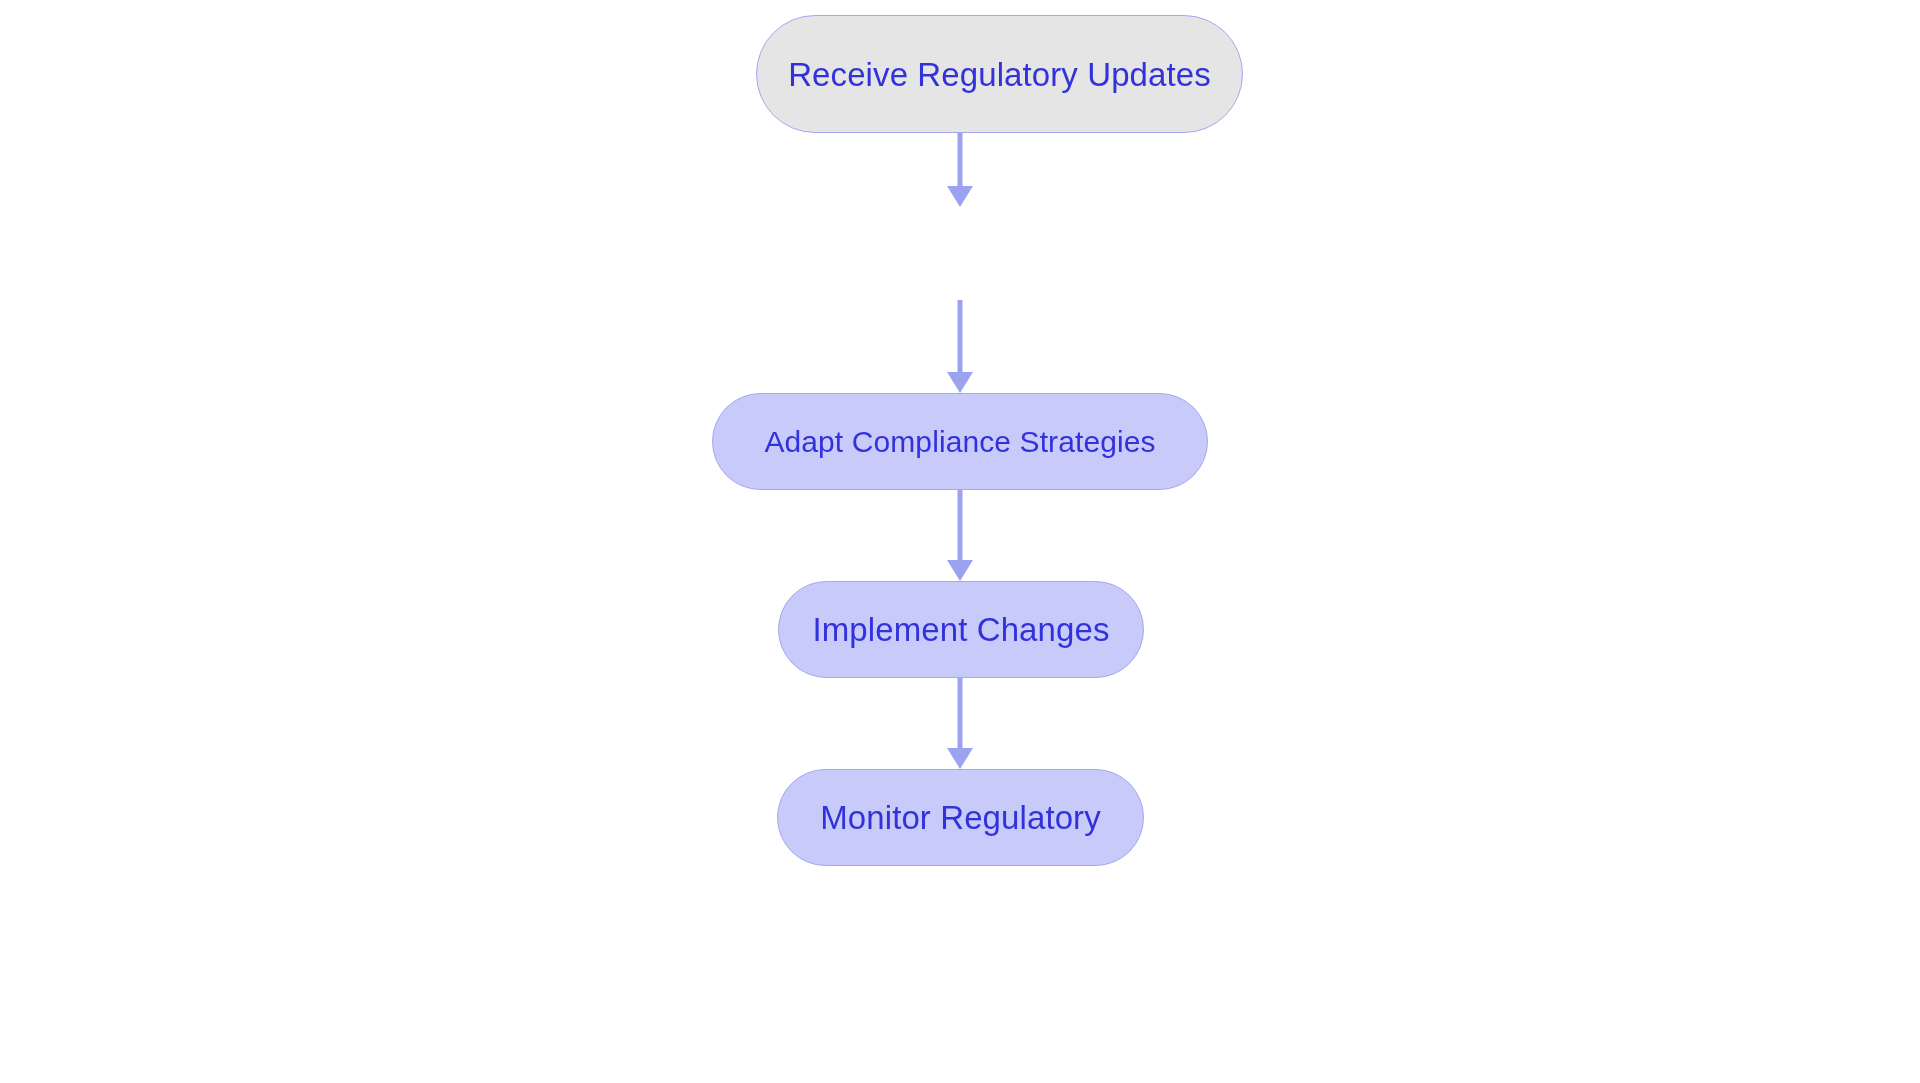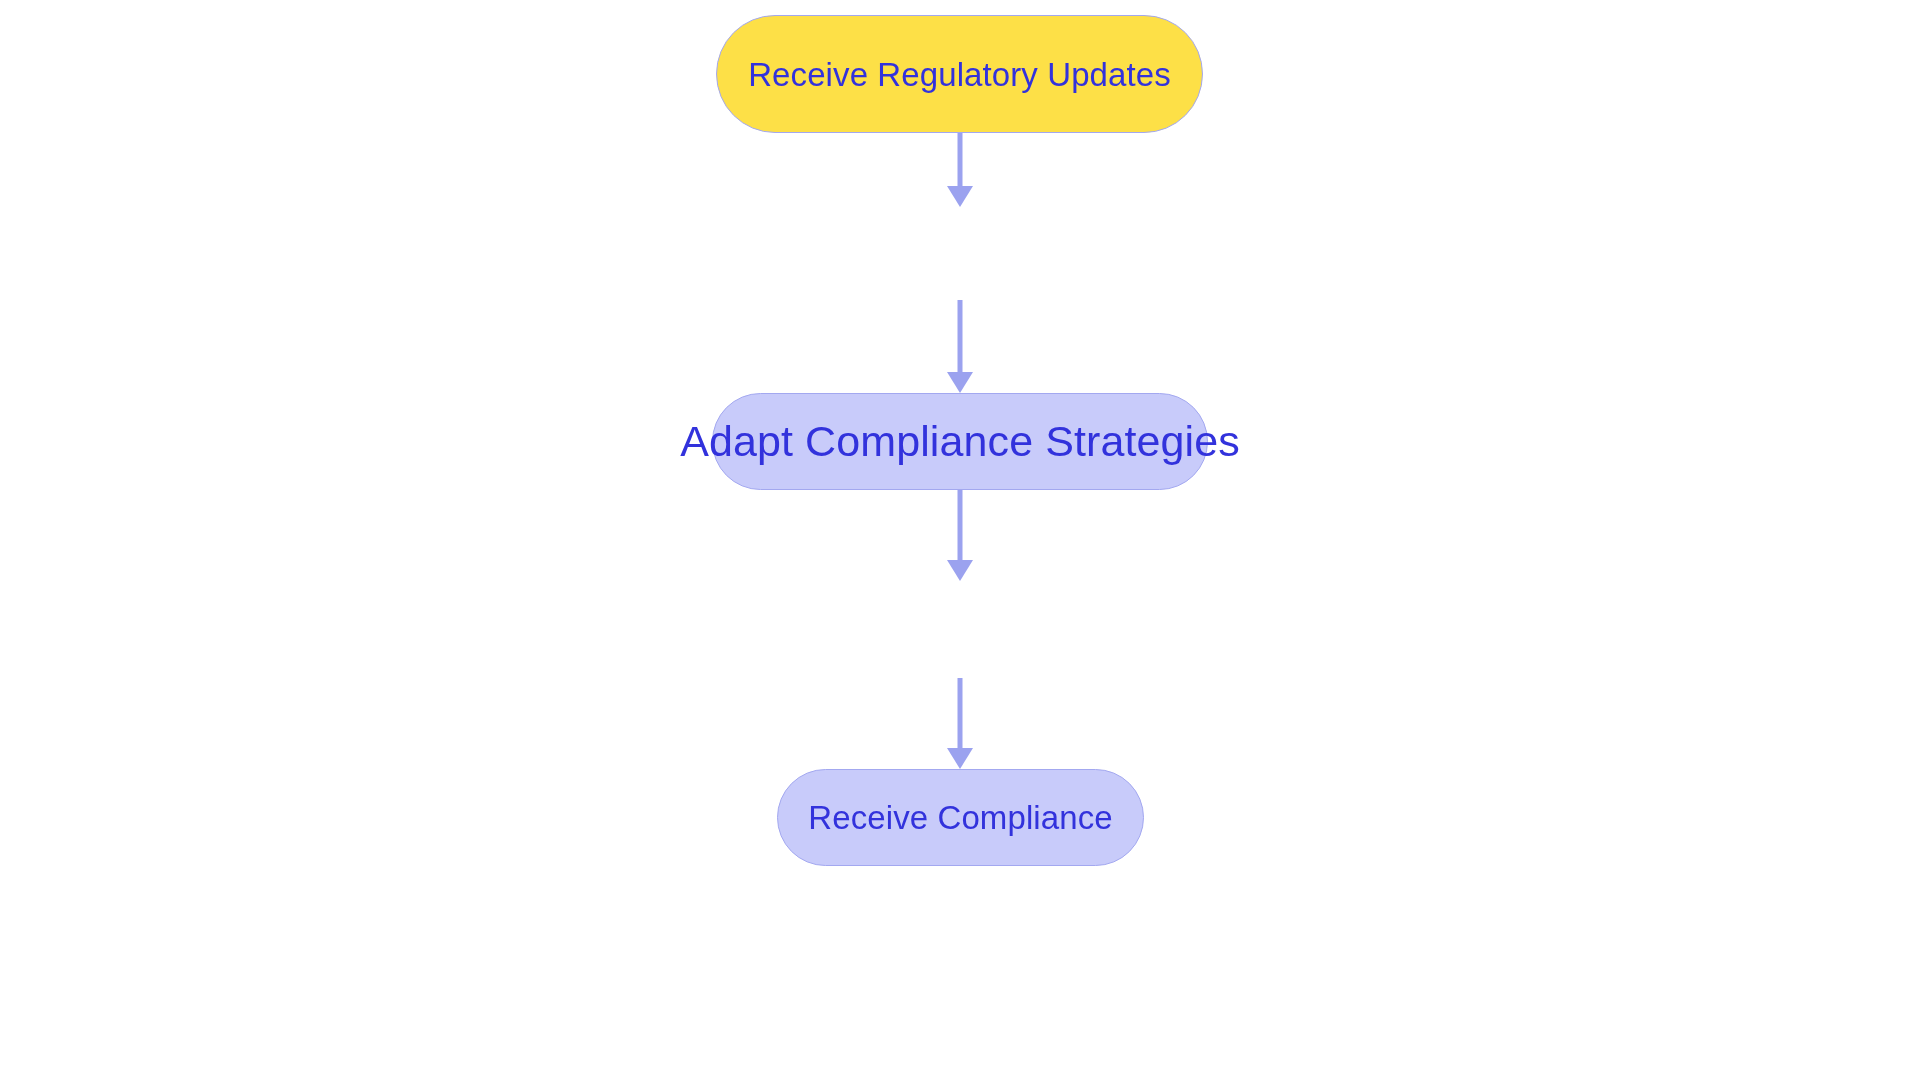--- a/index.html
+++ b/index.html
@@ -89,27 +89,30 @@
   <div class="flow-edge" style="left: 935px; top: 490px; height: 91px; width: 50px;">
     <div class="edge-line" style="height: 71px; background: rgb(155, 162, 239); width: 5px;"></div>
     <div class="edge-arrowhead" style="border-top-color: rgb(155, 162, 239);"></div>
   </div>
 
   <div class="flow-edge" style="left: 935px; top: 678px; height: 91px; width: 50px;">
     <div class="edge-line" style="height: 71px; background: rgb(155, 162, 239); width: 5px;"></div>
     <div class="edge-arrowhead" style="border-top-color: rgb(155, 162, 239);"></div>
   </div>
 
-  <div class="flow-node" style="left: 716px; top: 15px; width: 487px; height: 118px; background: #fde047; border-color: rgb(163, 168, 240); color: rgb(50, 50, 220); font-size: 33px; justify-content: center;">
+  <div class="flow-node" style="left: 756px; top: 15px; width: 487px; height: 118px; background: #e5e5e5; border-color: rgb(163, 168, 240); color: rgb(50, 50, 220); font-size: 33px; justify-content: center;">
     <span class="node-label">Receive Regulatory Updates</span>
   </div>
 
 
-  <div class="flow-node" style="left: 712px; top: 393px; width: 496px; height: 97px; background: rgb(200, 203, 250); border-color: rgb(163, 168, 240); color: rgb(50, 50, 220); font-size: 43px;">
+  <div class="flow-node" style="left: 712px; top: 393px; width: 496px; height: 97px; background: rgb(200, 203, 250); border-color: rgb(163, 168, 240); color: rgb(50, 50, 220); font-size: 30px;">
     <span class="node-label">Adapt Compliance Strategies</span>
   </div>
 
+  <div class="flow-node" style="left: 778px; top: 581px; width: 366px; height: 97px; background: rgb(200, 203, 250); border-color: rgb(163, 168, 240); color: rgb(50, 50, 220); font-size: 33px;">
+    <span class="node-label">Implement Changes</span>
+  </div>
 
   <div class="flow-node" style="left: 777px; top: 769px; width: 367px; height: 97px; background: rgb(200, 203, 250); border-color: rgb(163, 168, 240); color: rgb(50, 50, 220); font-size: 33px;">
-    <span class="node-label">Receive Compliance</span>
+    <span class="node-label">Monitor Regulatory</span>
   </div>
 
 </div>
 
 </body></html>

